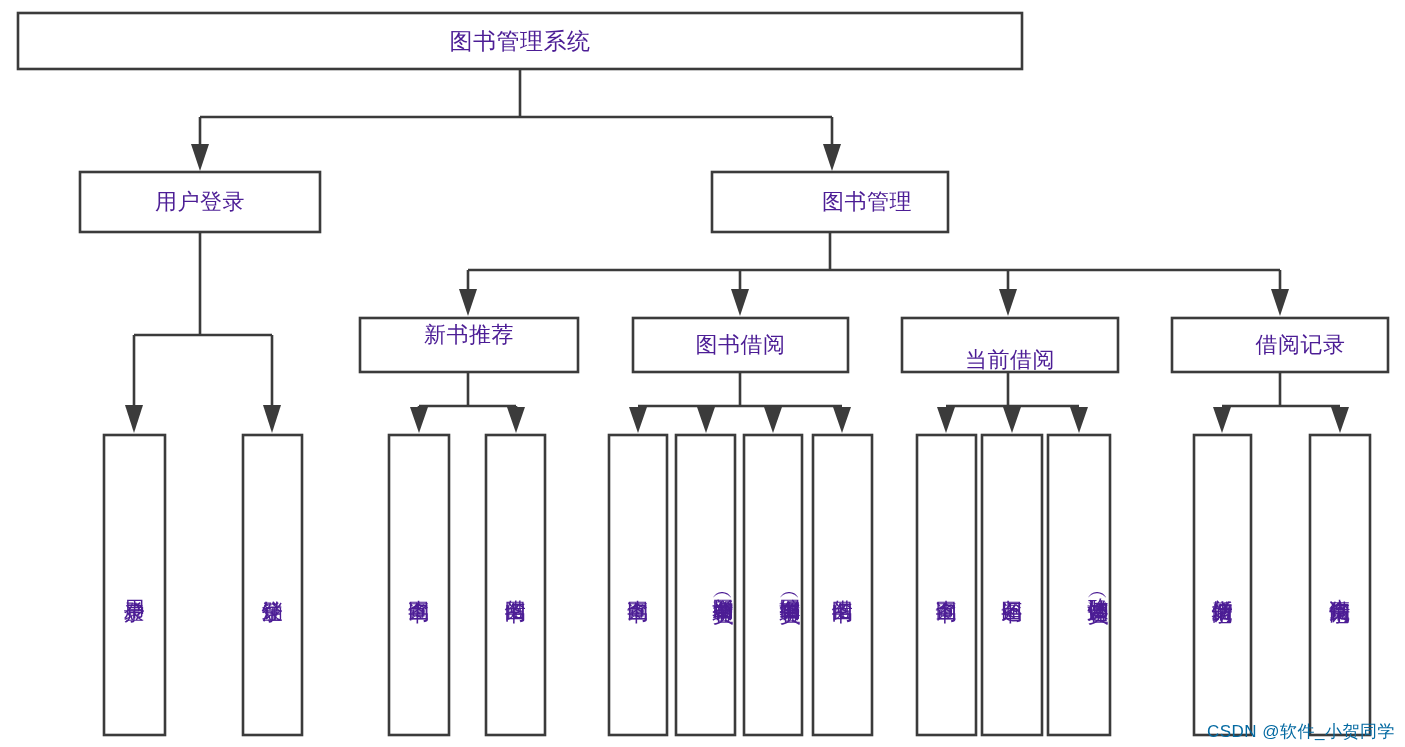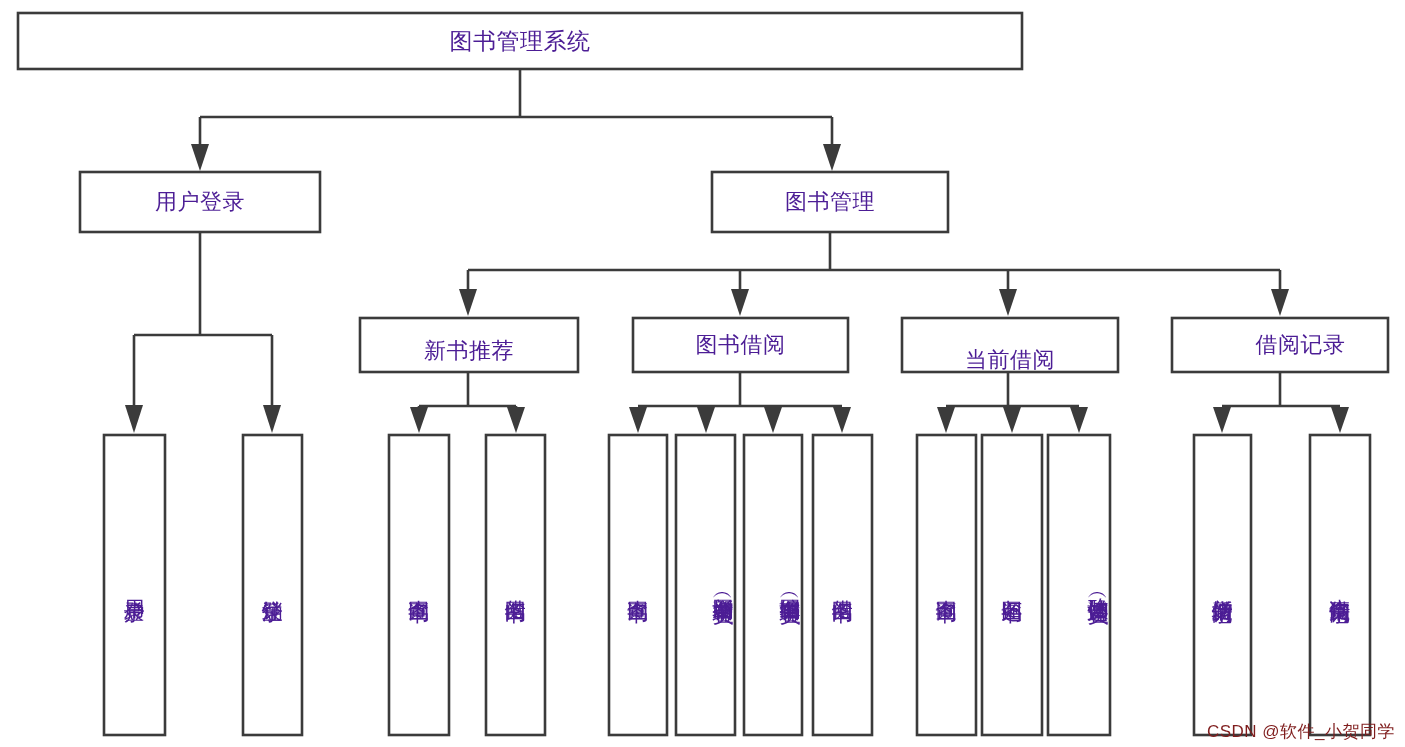--- a/index.html
+++ b/index.html
@@ -65,21 +65,21 @@
     letter-spacing: 1px;
   }
   .label-title {
     font-size: 23px;
   }
   #watermark {
     position: absolute;
     right: 10px;
     bottom: 4px;
     font-size: 17px;
-    color: #7f1d1d;
+    color: #0369a1;
     letter-spacing: 0.5px;
     white-space: nowrap;
   }
 </style>
 </head>
 <body>
 
 <div id="diagram-root">
 
   <svg id="flow-svg" viewBox="0 0 1405 747">
@@ -156,23 +156,23 @@
     <rect class="node-rect" x="982" y="435" width="60" height="300"></rect>
     <rect class="node-rect" x="1048" y="435" width="62" height="300"></rect>
     <rect class="node-rect" x="1194" y="435" width="57" height="300"></rect>
     <rect class="node-rect" x="1310" y="435" width="60" height="300"></rect>
 
   </svg>
 
   <div class="node-label label-h label-title" style="left:18px; top:13px; width:1004px; height:56px;">图书管理系统</div>
 
   <div class="node-label label-h" style="left:80px; top:172px; width:240px; height:60px;">用户登录</div>
-  <div class="node-label label-h" style="left:712px; top:172px; width:236px; height:60px;">图书管理</div>
+  <div class="node-label label-h" style="left:749px; top:172px; width:236px; height:60px;">图书管理</div>
 
-  <div class="node-label label-h" style="left:360px; top:324px; width:218px; height:54px;">新书推荐</div>
+  <div class="node-label label-h" style="left:360px; top:308px; width:218px; height:54px;">新书推荐</div>
   <div class="node-label label-h" style="left:633px; top:318px; width:215px; height:54px;text-align:center;">图书借阅</div>
   <div class="node-label label-h" style="left:902px; top:318px; width:216px; height:54px;margin-top:15px;">当前借阅</div>
   <div class="node-label label-h" style="left:1172px; top:318px; width:244px; height:54px;padding-left:13px;">借阅记录</div>
 
   <div class="node-label label-v" style="left:104px; top:435px; width:61px; height:300px;">用户登录</div>
   <div class="node-label label-v" style="left:243px; top:435px; width:59px; height:300px;">注销登录</div>
   <div class="node-label label-v" style="left:389px; top:435px; width:60px; height:300px;">查询图书</div>
   <div class="node-label label-v" style="left:486px; top:435px; width:59px; height:300px;">借阅图书</div>
   <div class="node-label label-v" style="left:609px; top:435px; width:58px; height:300px;">查询图书</div>
   <div class="node-label label-v" style="left:676px; top:437px; width:59px; height:296px; align-items:flex-start;">新增图书（管理员）</div>

